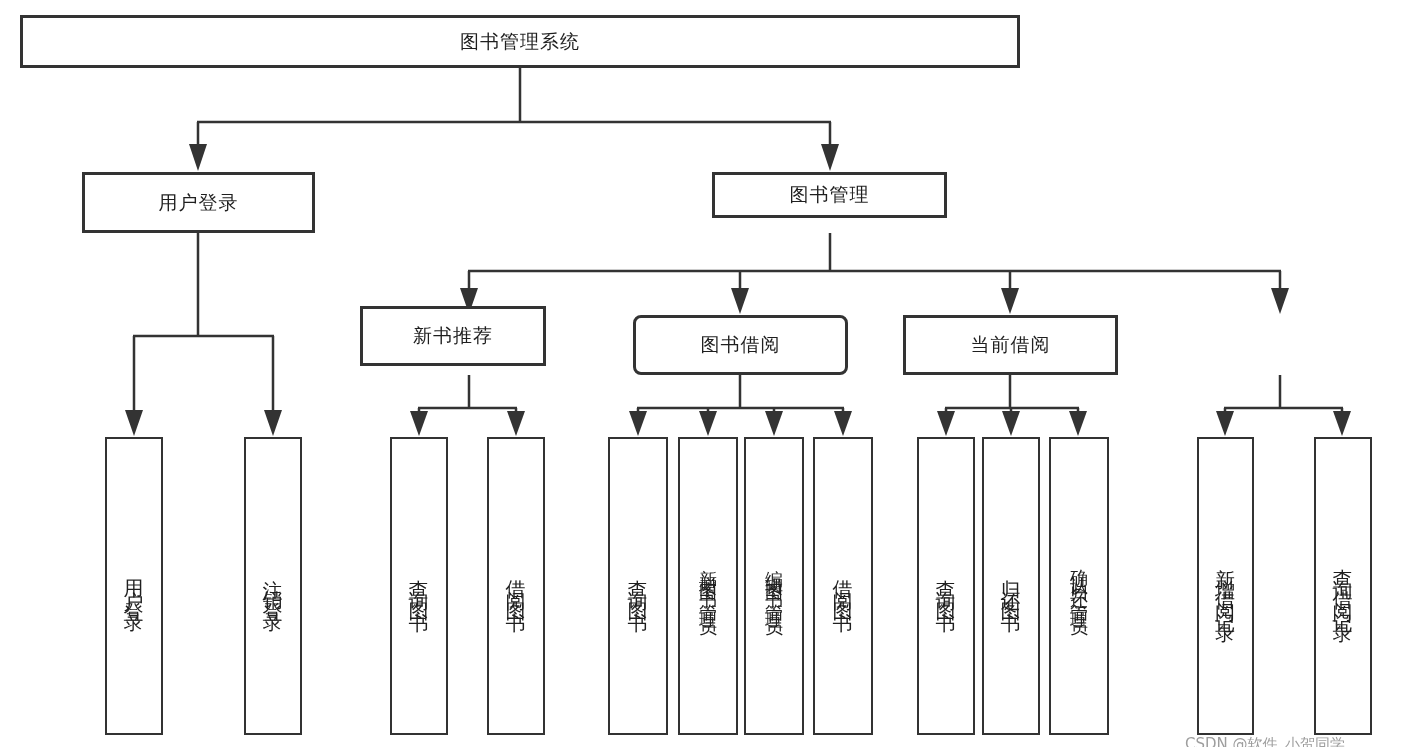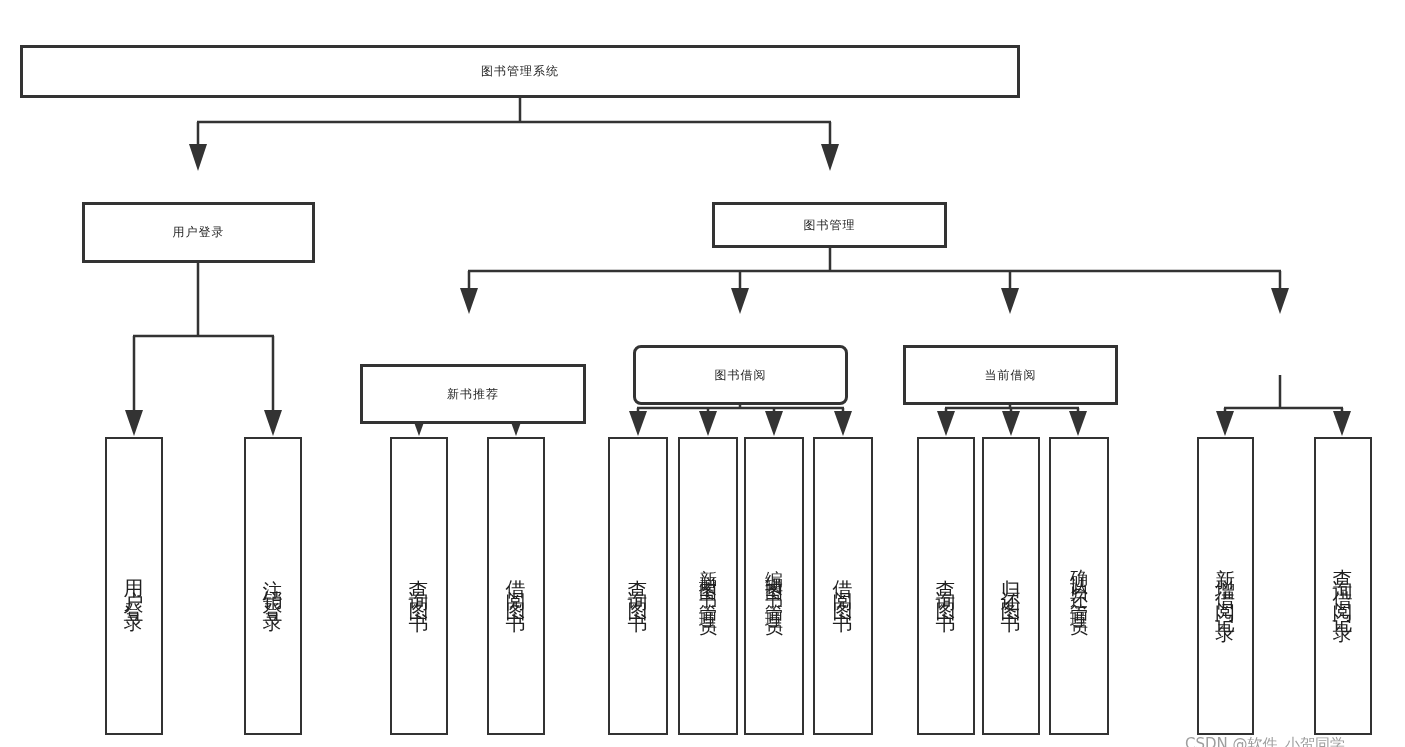--- a/index.html
+++ b/index.html
@@ -26,21 +26,21 @@
     position: absolute;
     background: #ffffff;
     border: 3px solid #333333;
     box-sizing: border-box;
     display: flex;
     align-items: center;
     justify-content: center;
     color: #1f1f1f;
     text-align: center;
   }
-  .node.h { font-size: 12px; letter-spacing: 1px; margin-top: 30px; }
+  .node.h { font-size: 19px; letter-spacing: 1px; }
   .node.leaf { border-width: 2.5px; }
   .vtext {
     writing-mode: vertical-rl;
     text-orientation: mixed;
     font-size: 20px;
     letter-spacing: 11px;
     line-height: 1;
     white-space: nowrap;
   }
   .vtext.tight {
@@ -107,21 +107,21 @@
       <polygon points="1216,411 1234,411 1225,436"></polygon>
       <polygon points="1333,411 1351,411 1342,436"></polygon>
     </g>
   </svg>
 
   <div class="node h" style="left:20px; top:15px; width:1000px; height:53px;">图书管理系统</div>
 
   <div class="node h" style="left:82px; top:172px; width:233px; height:61px;">用户登录</div>
   <div class="node h" style="left:712px; top:172px; width:235px; height:46px;">图书管理</div>
 
-  <div class="node h" style="left:360px; top:334px; width:226px; height:60px;">新书推荐</div>
+  <div class="node h" style="left:360px; top:306px; width:186px; height:60px;">新书推荐</div>
   <div class="node h" style="left:633px; top:315px; width:215px; height:60px;border-radius:8px;">图书借阅</div>
   <div class="node h" style="left:903px; top:315px; width:215px; height:60px;">当前借阅</div>
 
   <div class="node leaf" style="left:105px; top:437px; width:58px; height:298px;">
     <span class="vtext">用户登录</span>
   </div>
   <div class="node leaf" style="left:244px; top:437px; width:58px; height:298px;">
     <span class="vtext">注销登录</span>
   </div>
 

